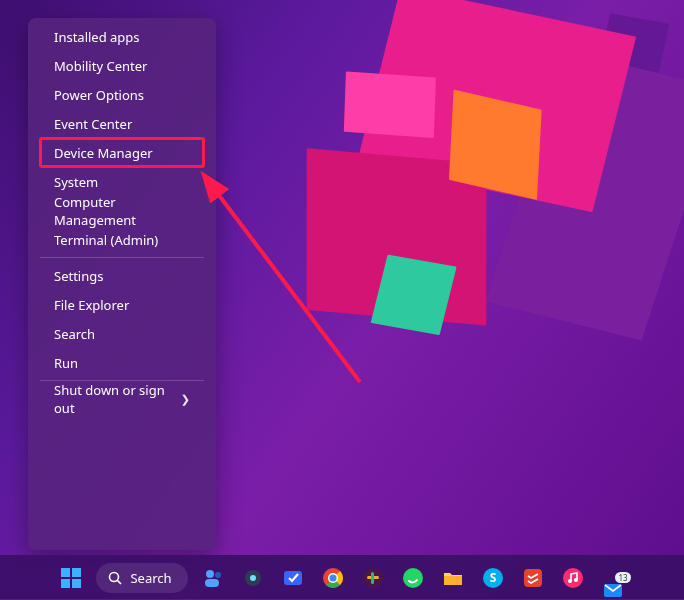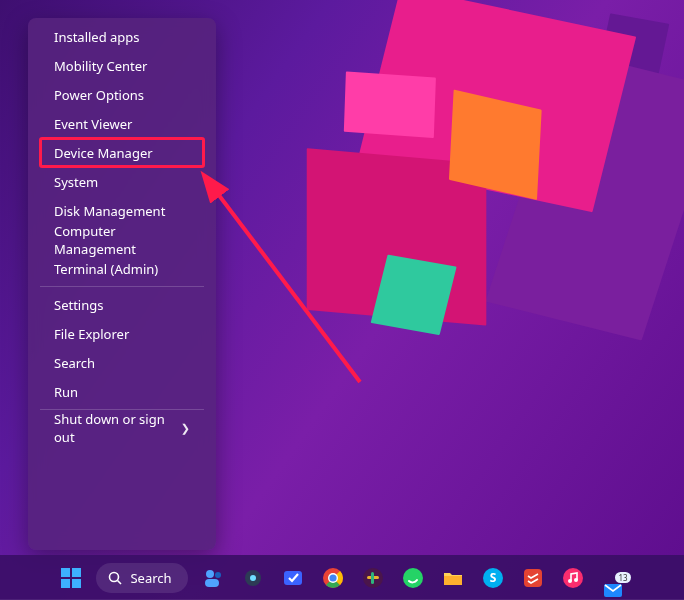--- a/index.html
+++ b/index.html
@@ -60,30 +60,27 @@
   <div class="menu-item">
       <span>Installed apps</span>
     </div>
   <div class="menu-item">
       <span>Mobility Center</span>
     </div>
   <div class="menu-item">
       <span>Power Options</span>
     </div>
   <div class="menu-item">
-      <span>Event Viewer</span>
+      <span>Event Center</span>
     </div>
   <div class="menu-item highlight">
       <span>Device Manager</span>
     </div>
   <div class="menu-item">
       <span>System</span>
-    </div>
-  <div class="menu-item">
-      <span>Disk Management</span>
     </div>
   <div class="menu-item">
       <span>Computer Management</span>
     </div>
   <div class="menu-item">
       <span>Terminal (Admin)</span>
     </div>
   <div class="menu-sep"></div>
 
   <div class="menu-item">

